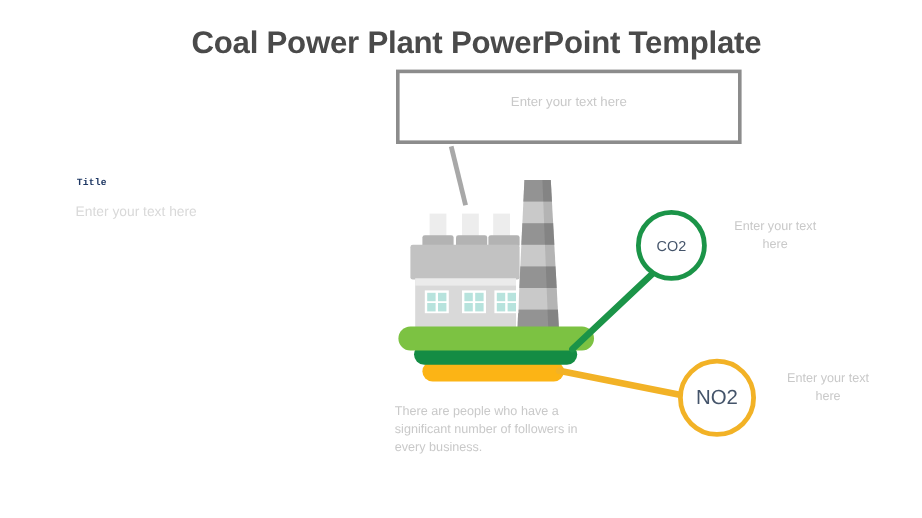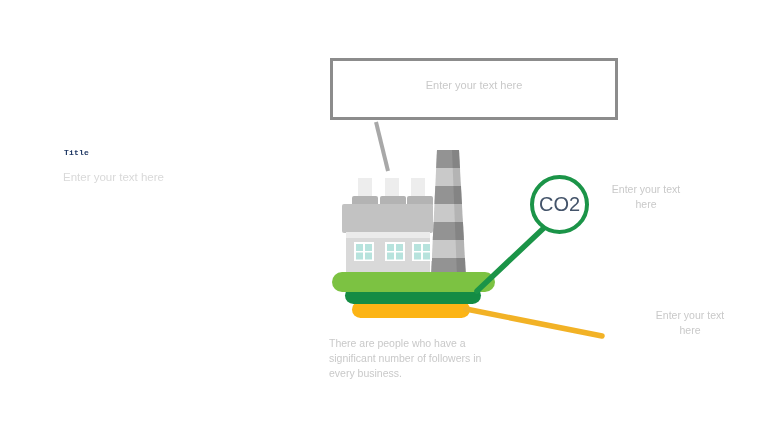--- a/index.html
+++ b/index.html
@@ -43,21 +43,21 @@
 
   .illustration{position:absolute;left:0;top:0;z-index:1;}
 
   .callout-circle{
     position:absolute;background:#fff;border-radius:50%;
     display:flex;align-items:center;justify-content:center;
     color:#44546A;z-index:2;
   }
   .co2-circle{
     left:530px;top:175px;width:59px;height:59px;
-    border:4px solid var(--co2-green);font-size:20px;
+    border:4px solid var(--co2-green);font-size:12px;
   }
   .no2-circle{
     left:565px;top:299px;width:65px;height:65px;
     border:4px solid var(--no2-yellow);font-size:17px;
   }
 
   .side-placeholder{
     position:absolute;width:78px;text-align:center;
     font-size:10.5px;line-height:1.45;color:var(--placeholder-gray);z-index:2;
   }
@@ -67,20 +67,21 @@
   .caption{
     position:absolute;left:329px;top:336px;width:170px;
     text-align:left;font-size:10.5px;line-height:1.45;color:var(--placeholder-gray);
   }
 </style>
 </head>
 <body>
 
 <div class="slide">
 
+  <div class="slide-title">Coal Power Plant PowerPoint Template</div>
 
   <div class="top-textbox">
     <span class="ph">Enter your text here</span>
   </div>
 
   <div class="left-title">Title</div>
   <div class="left-placeholder">Enter your text here</div>
 
   <svg class="illustration" width="768" height="432" viewBox="0 0 768 432">
     <defs>
@@ -140,19 +141,22 @@
       <rect x="332" y="272" width="163" height="20" rx="10" style="fill:var(--platform-light-green)"></rect>
     </g>
 
     <line x1="564" y1="209" x2="477" y2="291" stroke-width="5.5" stroke-linecap="round" style="stroke:var(--co2-green)"></line>
     <line x1="466" y1="309" x2="602" y2="336" stroke-width="5.5" stroke-linecap="round" style="stroke:var(--no2-yellow)"></line>
   </svg>
 
   <div class="callout-circle co2-circle">
     <span>CO2</span>
   </div>
+  <div class="callout-circle no2-circle">
+    <span>NO2</span>
+  </div>
 
   <div class="side-placeholder co2-placeholder">Enter your text here</div>
   <div class="side-placeholder no2-placeholder">Enter your text here</div>
 
   <div class="caption">There are people who have a significant number of followers in every business.</div>
 
 </div>
 
 </body></html>

